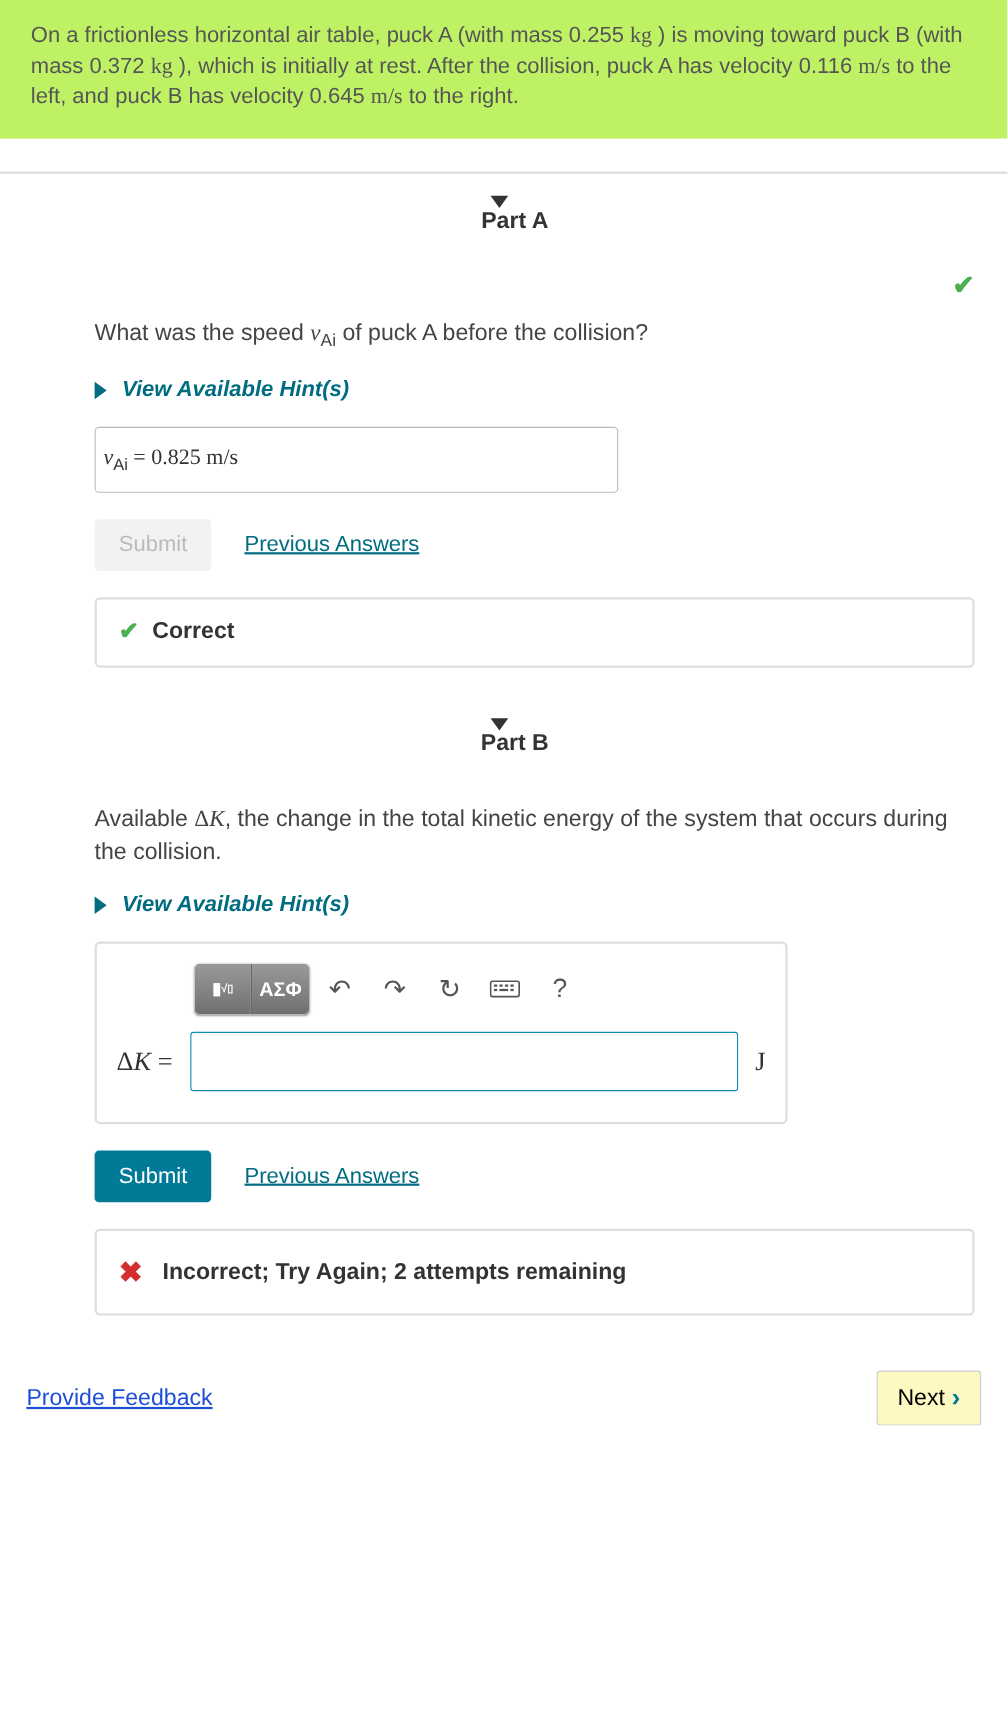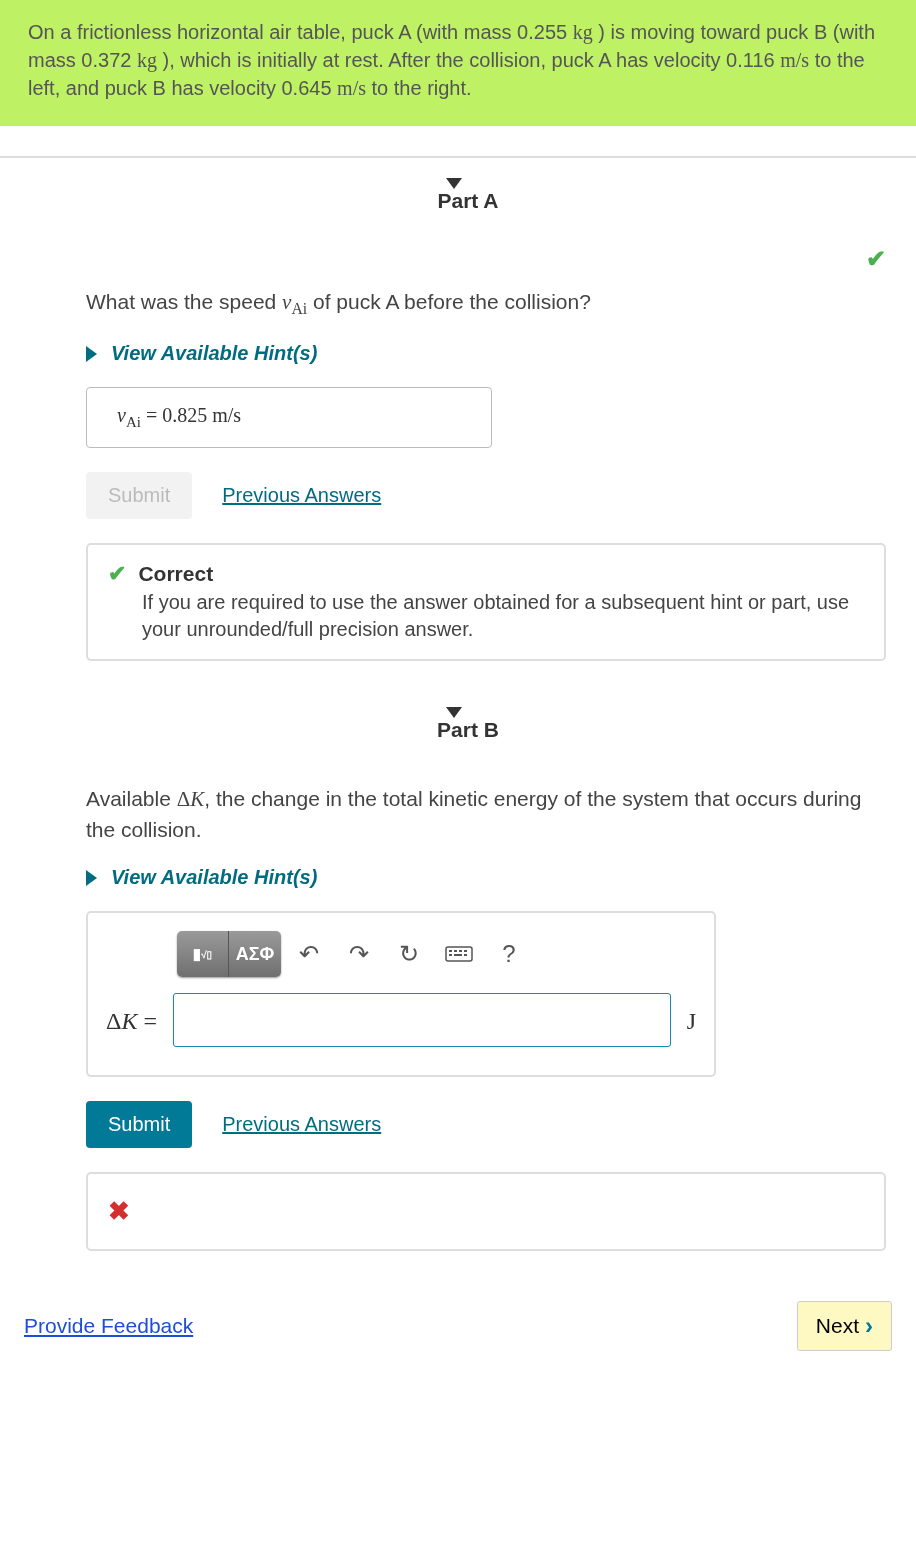--- a/index.html
+++ b/index.html
@@ -37,43 +37,43 @@
   .status-check { color: #4caf50; font-weight: bold; font-size: 24px; }
   .top-check { text-align: right; padding: 18px 30px 6px 0; }
   .part-body { padding: 0 30px 0 86px; }
   .question {
     color: #444;
     font-size: 21px;
     margin: 8px 0 22px 0;
     line-height: 1.4;
   }
   .mathvar { font-style: italic; font-family: Georgia, 'Times New Roman', serif; }
-  .sub { font-size: 0.75em; vertical-align: sub; font-family: Liberation Serif, serif; }
+  .sub { font-size: 0.75em; vertical-align: sub; font-family: Liberation Sans, sans-serif; }
   .hint-link {
     color: #006c80;
     font-weight: bold;
     font-size: 20px;
     display: flex;
     align-items: center;
     margin-bottom: 22px;
     cursor: pointer;
     font-style: italic;
   }
   .caret-right {
     width: 0; height: 0;
     border-top: 8px solid transparent;
     border-bottom: 8px solid transparent;
     border-left: 11px solid #006c80;
     margin-right: 14px;
   }
   .answer-box {
     border: 1px solid #bbb;
     border-radius: 4px;
-    padding: 16px 30px;
-    width: 406px;
+    padding: 16px 7px;
+    width: 476px;
     font-size: 20px;
     color: #333;
     font-family: Georgia, 'Times New Roman', serif;
   }
   .btn-row { display: flex; align-items: center; margin: 24px 0; gap: 30px; }
   .btn {
     padding: 12px 22px;
     font-size: 20px;
     border-radius: 4px;
     border: none;
@@ -197,21 +197,20 @@
   <div class="btn-row">
     <button class="btn btn-submit-disabled">Submit</button>
     <a class="prev-link">Previous Answers</a>
   </div>
 
   <div class="feedback-box">
     <div class="fb-title">
       <span class="status-check">✔</span>
       <span>Correct</span>
     </div>
-    <div class="fb-text">If you are required to use the answer obtained for a subsequent hint or part, use your unrounded/full precision answer.</div>
   </div>
 </div>
 
 <div class="section-header" style="margin-top:26px;">
   <span class="caret-down"></span>
   <span>Part B</span>
 </div>
 
 <div class="part-body" style="margin-top:28px;">
   <div class="question">
@@ -258,20 +257,21 @@
     <div class="unit-j">J</div>
   </div>
 
   <div class="btn-row">
     <button class="btn btn-submit-active">Submit</button>
     <a class="prev-link">Previous Answers</a>
   </div>
 
   <div class="fb-incorrect">
     <span class="xmark">✖</span>
+    <span class="fb-incorrect-text">Incorrect; Try Again; 2 attempts remaining</span>
   </div>
 </div>
 
 <div class="footer">
   <a class="feedback-link">Provide Feedback</a>
   <button class="next-btn">
     <span>Next</span>
     <span class="chev">›</span>
   </button>
 </div>

